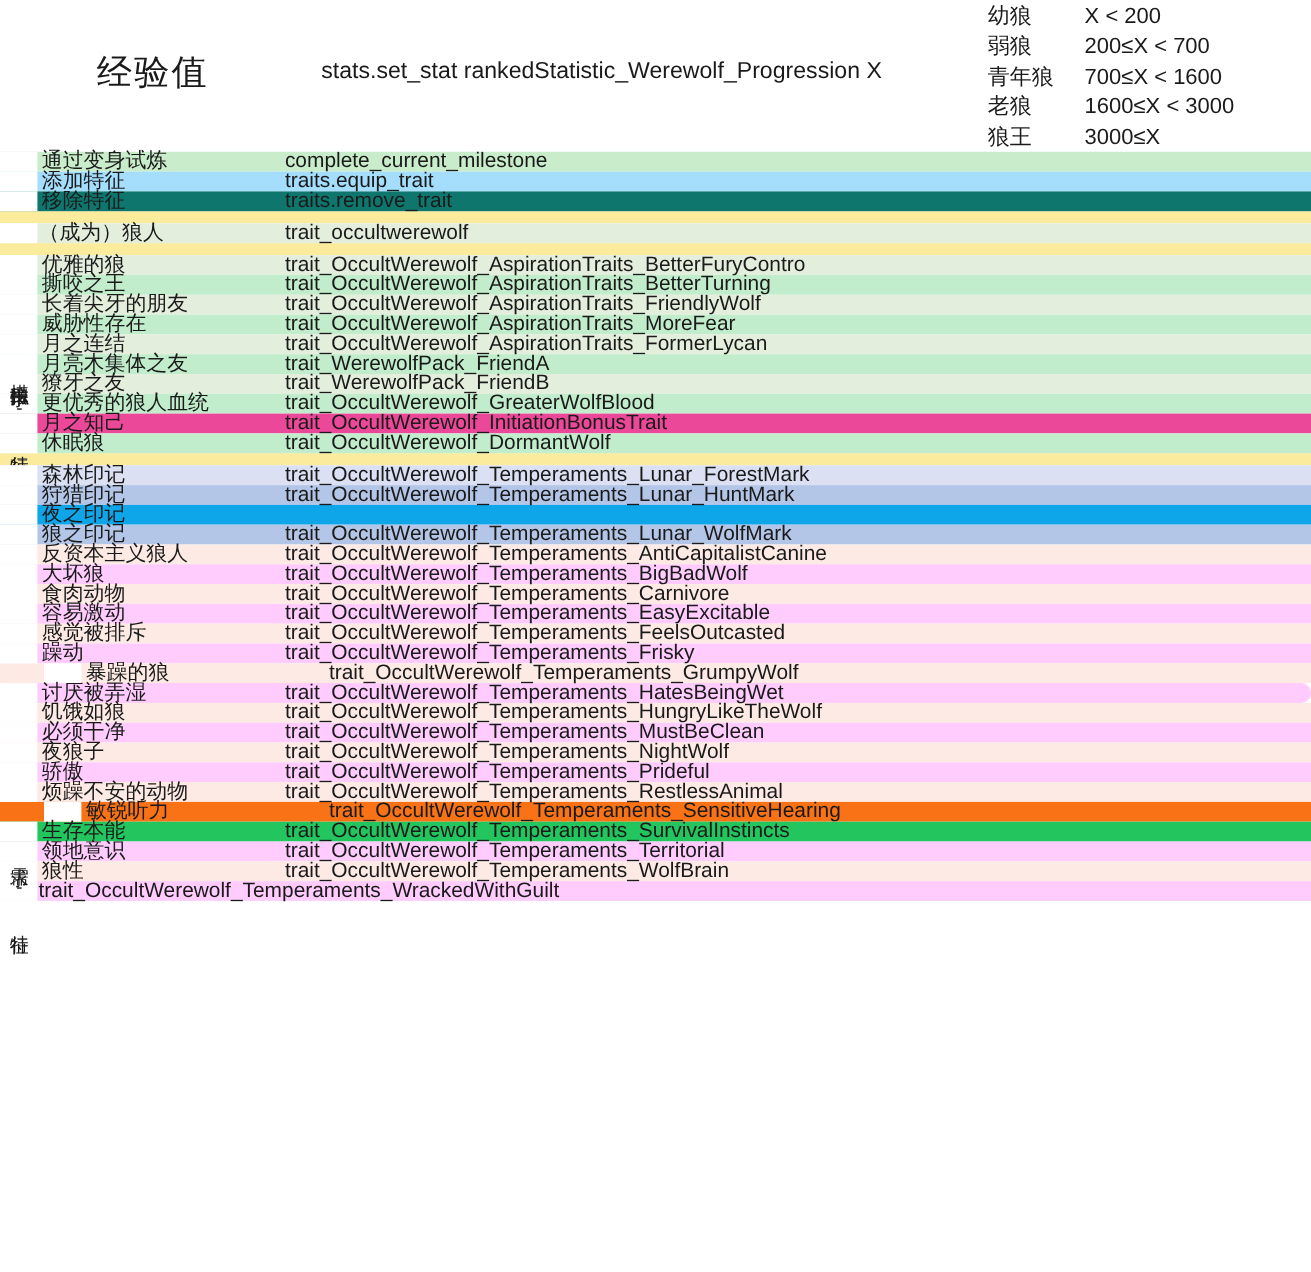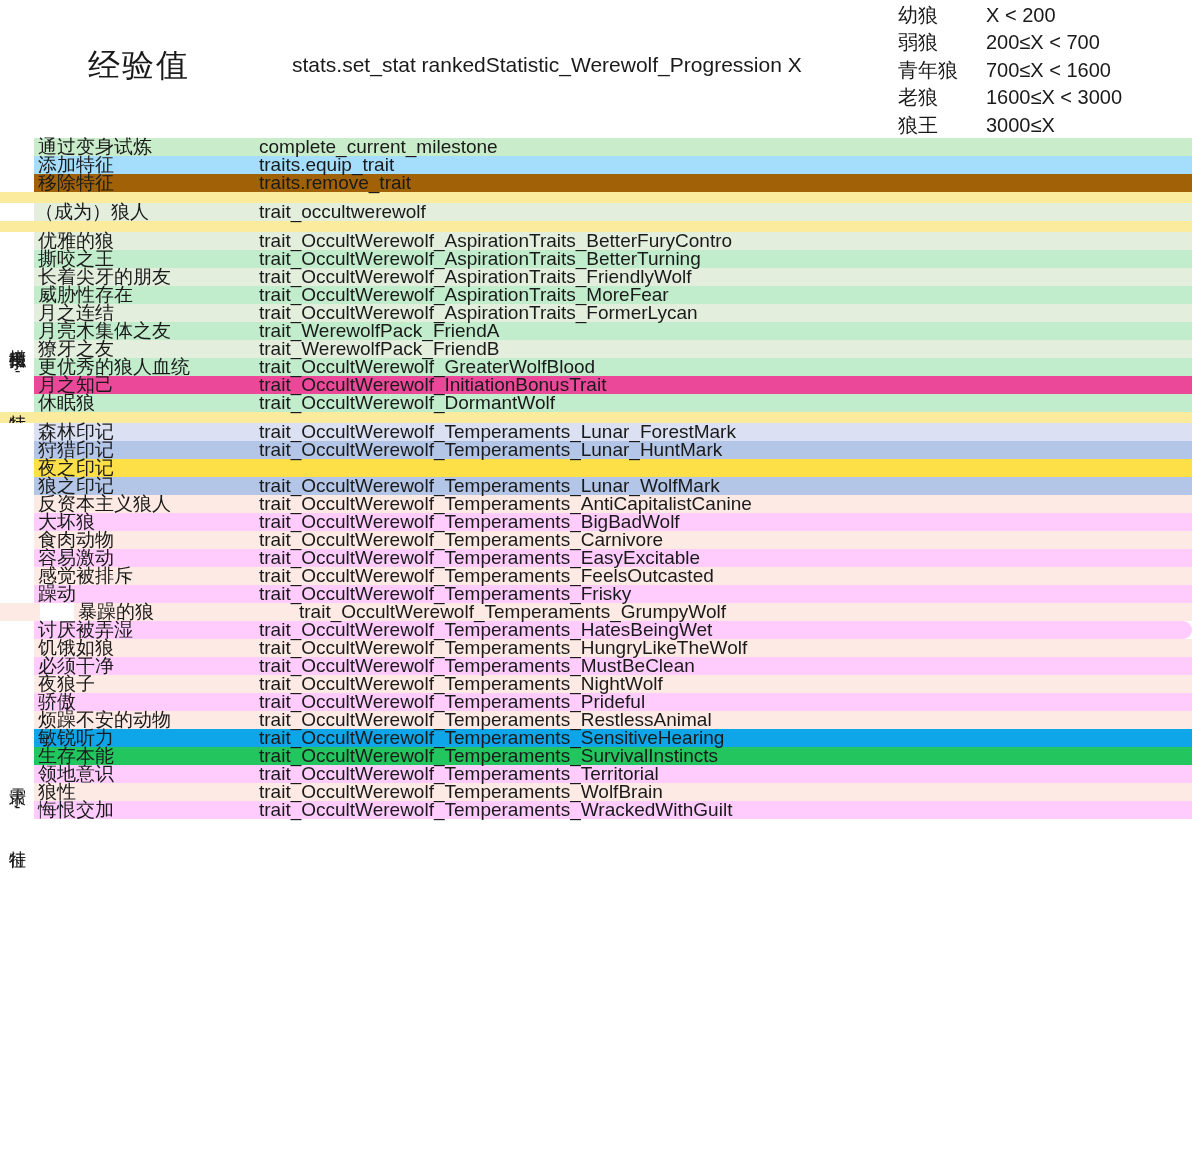--- a/index.html
+++ b/index.html
@@ -93,21 +93,21 @@
         <div class="row" style="background: rgb(201, 236, 202);">
           <div class="gutter"></div>
           <div class="cell-zh">通过变身试炼</div>
           <div class="cell-cmd">complete_current_milestone</div>
         </div>
         <div class="row" style="background: rgb(165, 222, 253);">
           <div class="gutter"></div>
           <div class="cell-zh">添加特征</div>
           <div class="cell-cmd">traits.equip_trait</div>
         </div>
-        <div class="row" style="background: #a16207;">
+        <div class="row" style="background: #0f766e;">
           <div class="gutter"></div>
           <div class="cell-zh">移除特征</div>
           <div class="cell-cmd">traits.remove_trait</div>
         </div>
       </div>
       <div class="divider"></div>
       <div class="section">
         <div class="row" style="background: rgb(227, 238, 221);">
           <div class="gutter"></div>
           <div class="cell-zh" style="padding-left: 1px;">（成为）狼人</div>
@@ -173,21 +173,21 @@
         <div class="row" style="background: rgb(219, 225, 243);">
           <div class="gutter"></div>
           <div class="cell-zh">森林印记</div>
           <div class="cell-cmd">trait_OccultWerewolf_Temperaments_Lunar_ForestMark</div>
         </div>
         <div class="row" style="background: rgb(180, 198, 231);">
           <div class="gutter"></div>
           <div class="cell-zh">狩猎印记</div>
           <div class="cell-cmd">trait_OccultWerewolf_Temperaments_Lunar_HuntMark</div>
         </div>
-        <div class="row" style="background: #fde047;">
+        <div class="row" style="background: #0ea5e9;">
           <div class="gutter"></div>
           <div class="cell-zh">夜之印记</div>
         </div>
         <div class="row" style="background: rgb(180, 198, 231);">
           <div class="gutter"></div>
           <div class="cell-zh">狼之印记</div>
           <div class="cell-cmd">trait_OccultWerewolf_Temperaments_Lunar_WolfMark</div>
         </div>
         <div class="row" style="background: rgb(253, 234, 228);">
           <div class="gutter"></div>
@@ -247,21 +247,21 @@
         <div class="row" style="background: rgb(255, 204, 253);">
           <div class="gutter"></div>
           <div class="cell-zh">骄傲</div>
           <div class="cell-cmd">trait_OccultWerewolf_Temperaments_Prideful</div>
         </div>
         <div class="row" style="background: rgb(253, 234, 228);">
           <div class="gutter"></div>
           <div class="cell-zh">烦躁不安的动物</div>
           <div class="cell-cmd">trait_OccultWerewolf_Temperaments_RestlessAnimal</div>
         </div>
-        <div class="row" style="background: #0ea5e9;">
+        <div class="row" style="background: #f97316; padding-left: 40px;">
           <div class="gutter"></div>
           <div class="cell-zh">敏锐听力</div>
           <div class="cell-cmd">trait_OccultWerewolf_Temperaments_SensitiveHearing</div>
         </div>
         <div class="row" style="background: #22c55e;">
           <div class="gutter"></div>
           <div class="cell-zh">生存本能</div>
           <div class="cell-cmd">trait_OccultWerewolf_Temperaments_SurvivalInstincts</div>
         </div>
         <div class="row" style="background: rgb(255, 204, 253);">
@@ -269,20 +269,19 @@
           <div class="cell-zh">领地意识</div>
           <div class="cell-cmd">trait_OccultWerewolf_Temperaments_Territorial</div>
         </div>
         <div class="row" style="background: rgb(253, 234, 228);">
           <div class="gutter"></div>
           <div class="cell-zh">狼性</div>
           <div class="cell-cmd">trait_OccultWerewolf_Temperaments_WolfBrain</div>
         </div>
         <div class="row" style="background: rgb(255, 204, 253);">
           <div class="gutter"></div>
-          <div class="cell-zh">悔恨交加</div>
           <div class="cell-cmd">trait_OccultWerewolf_Temperaments_WrackedWithGuilt</div>
         </div>
         <div class="vlabel" style="top: 274px; height: 219.2px;">需求 - 特征</div>
       </div>
     </div>
 
 </div>
 
 </body></html>

